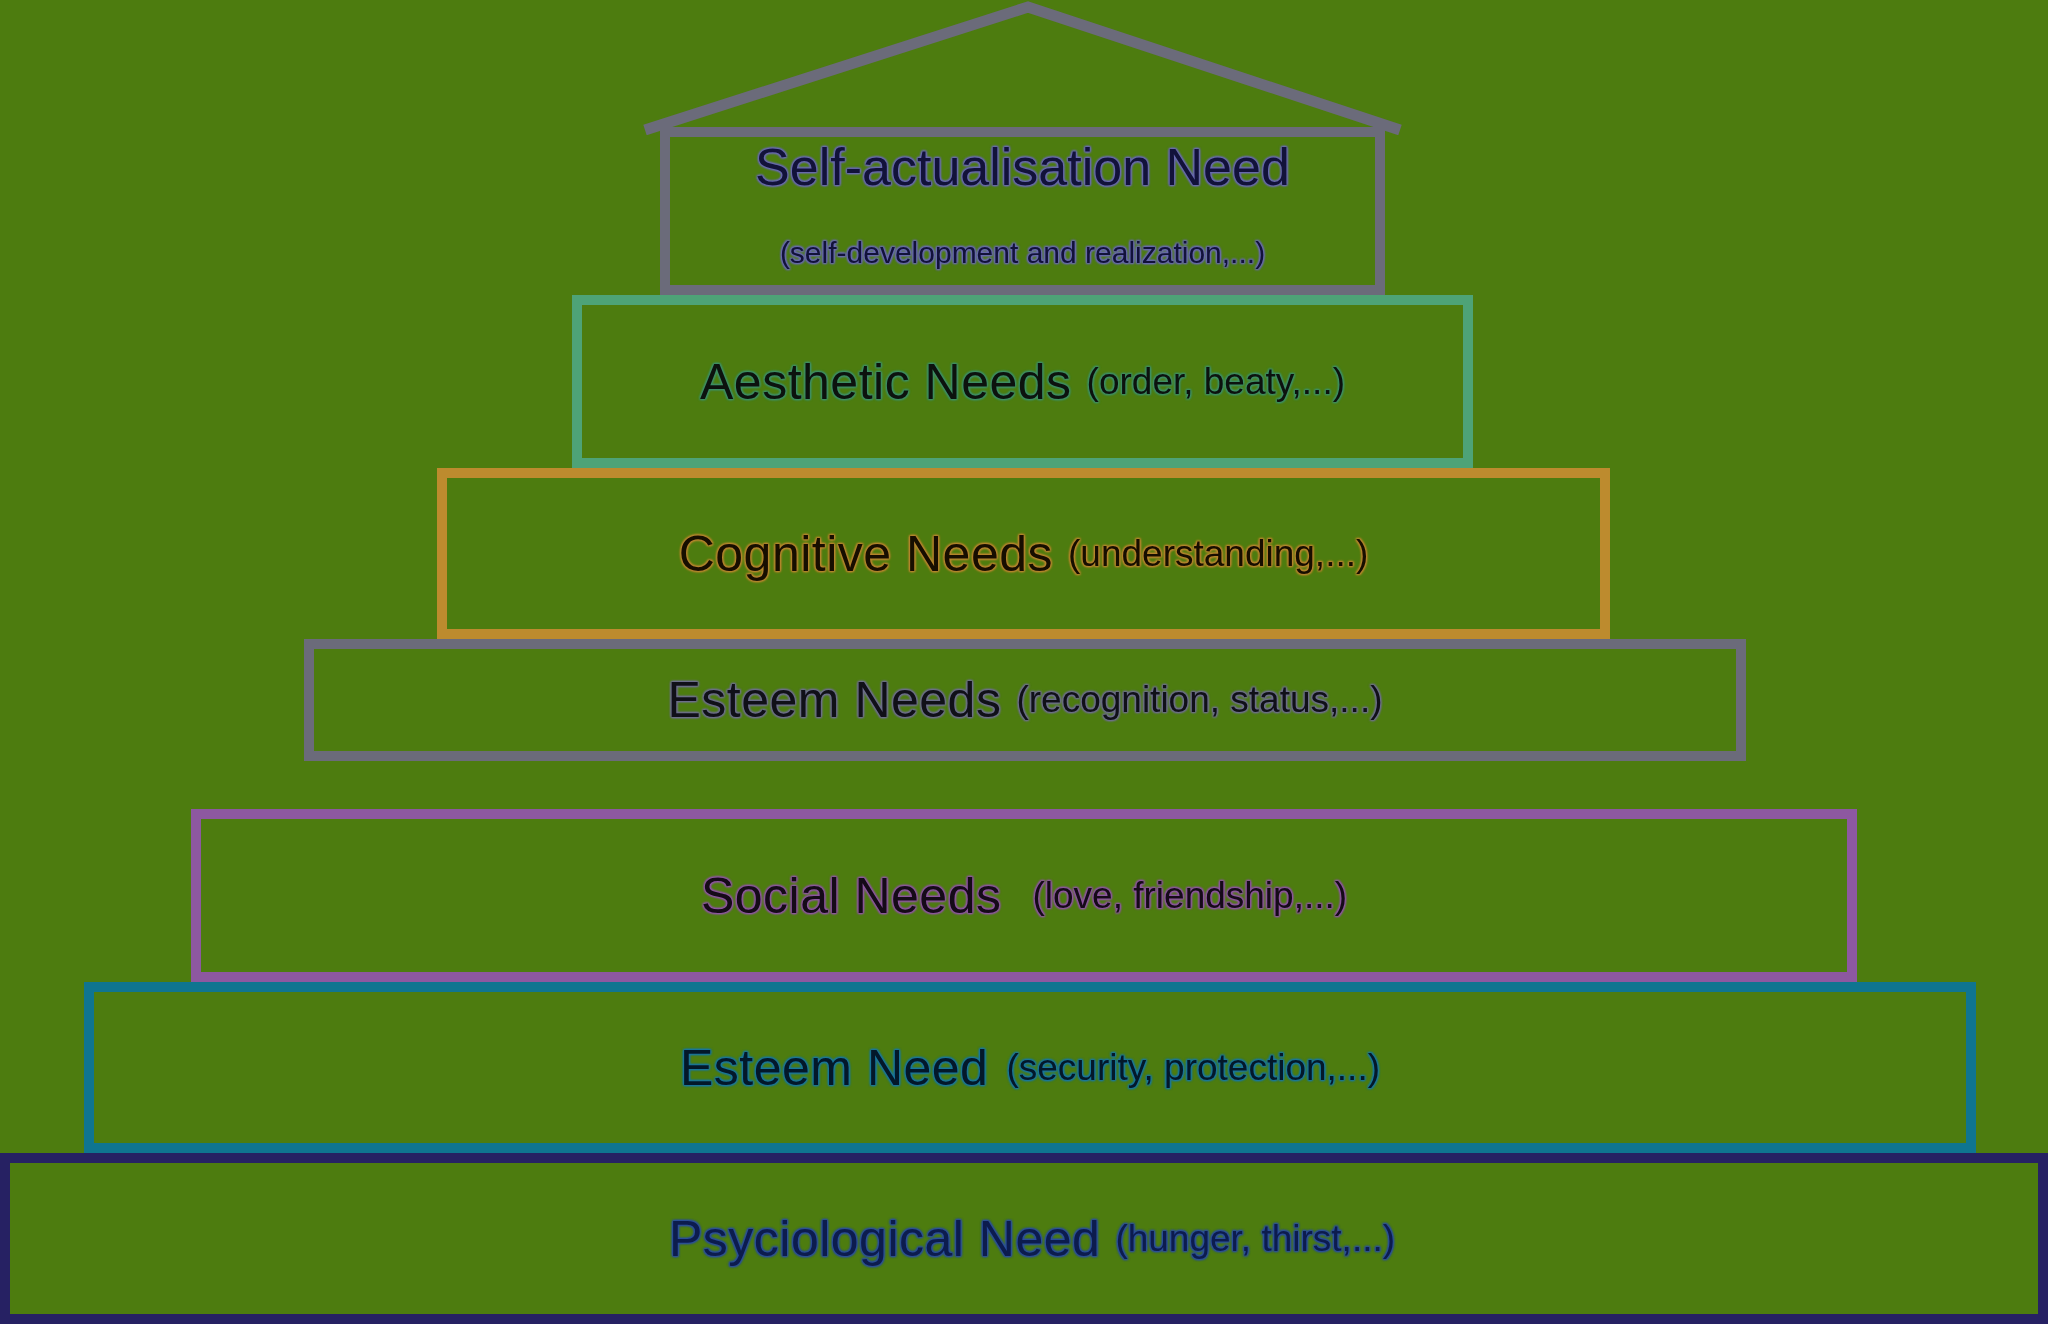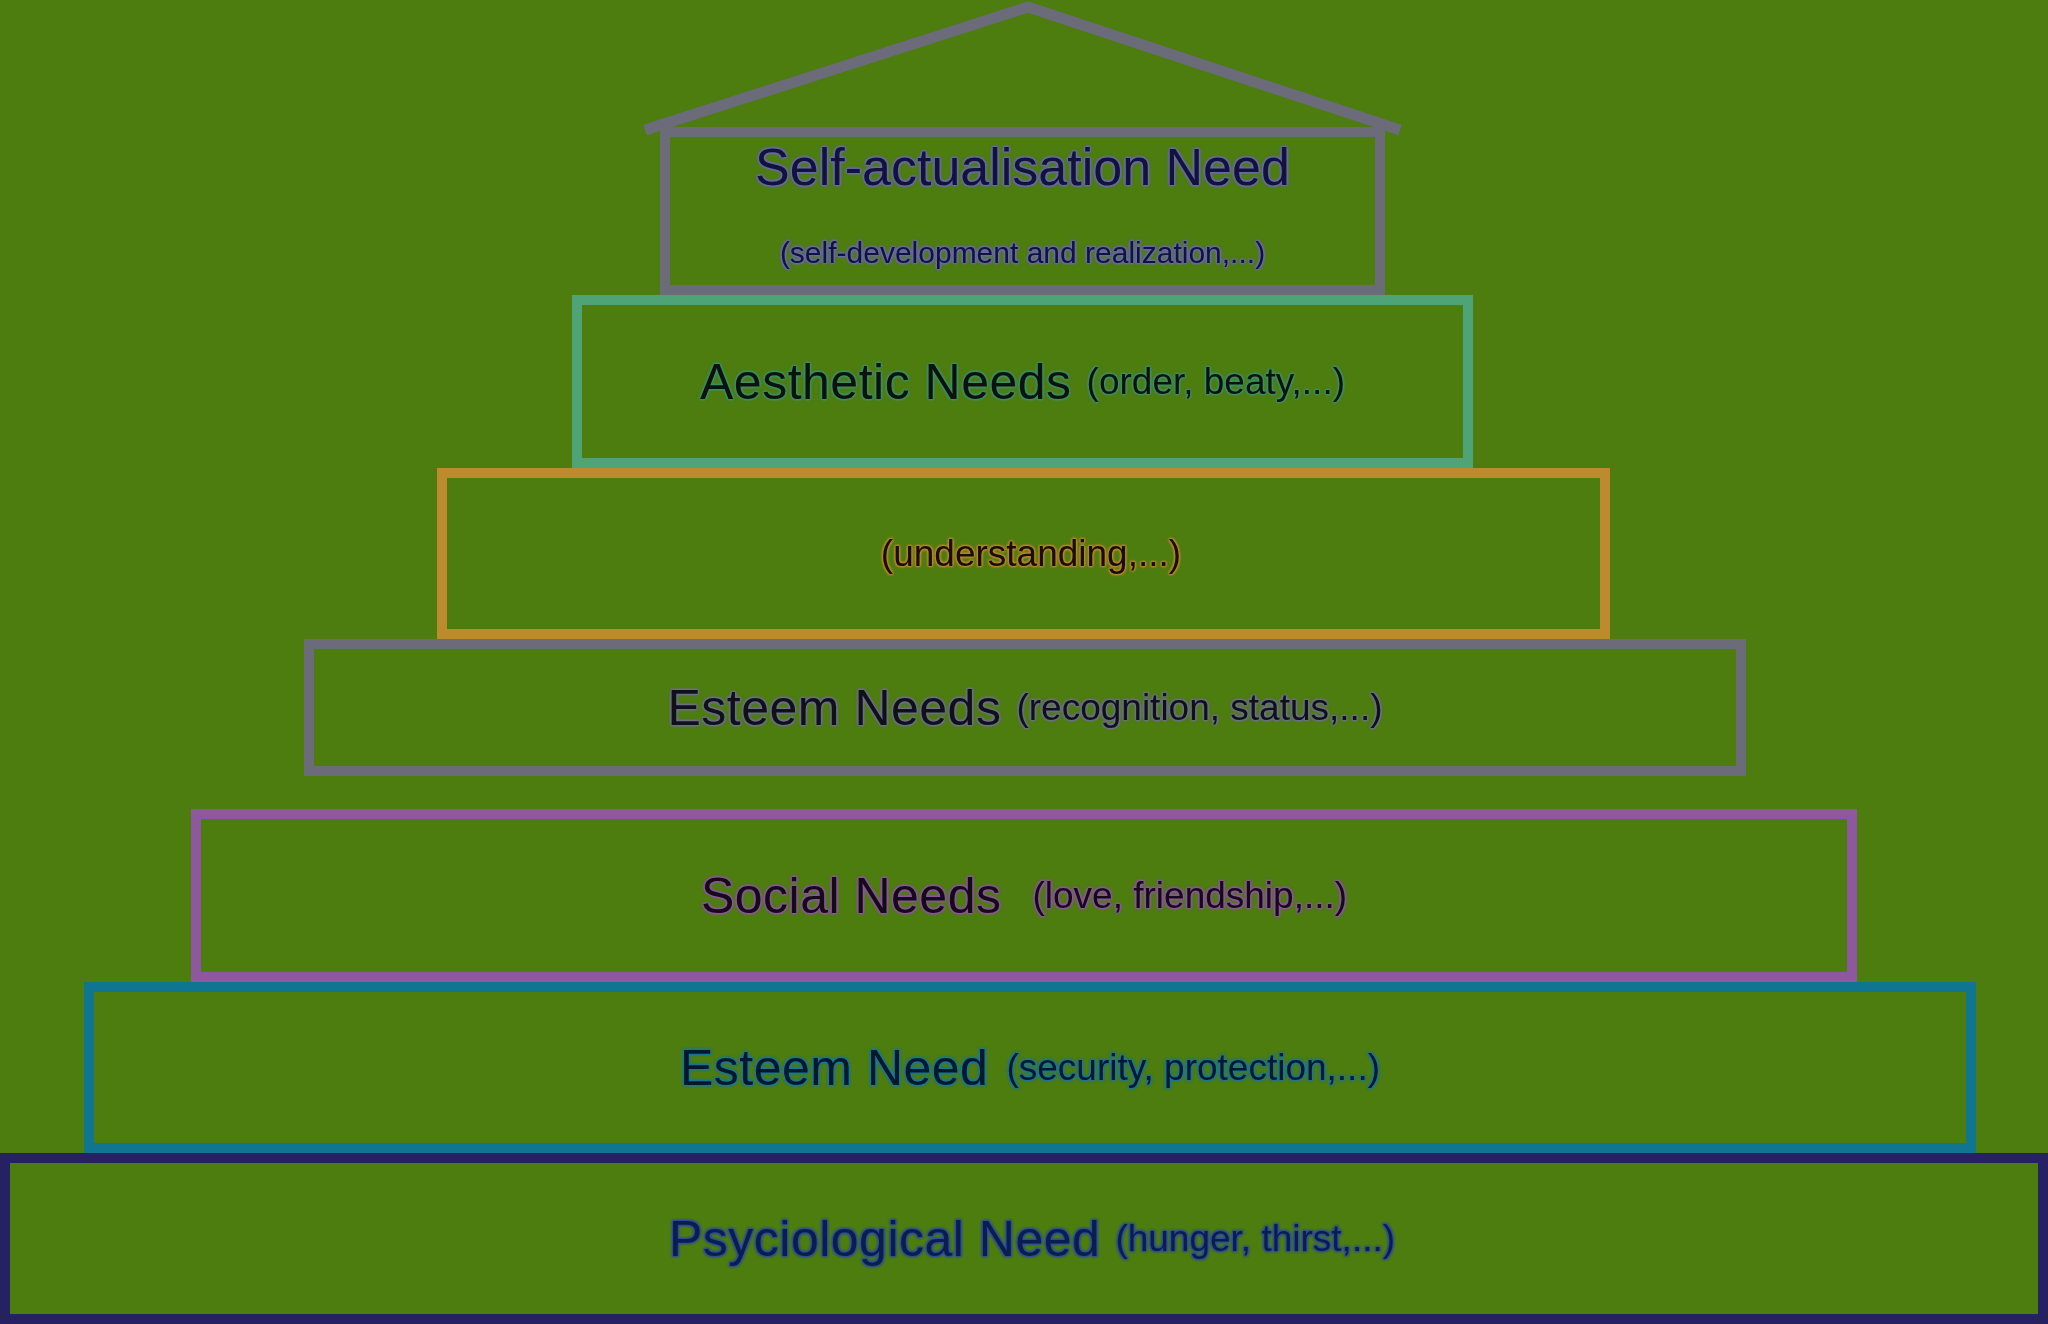--- a/index.html
+++ b/index.html
@@ -21,21 +21,21 @@
     align-items: center;
     justify-content: center;
     white-space: nowrap;
   }
   
   .lvl-0 { left: 660px; top: 127px;  width: 725px;  height: 168px;
            flex-direction: column; justify-content: space-between;
            padding: 2px 0 16px 0; }
   .lvl-1 { left: 572px; top: 295px;  width: 901px;  height: 173px; }
   .lvl-2 { left: 437px; top: 468px;  width: 1173px; height: 171px; }
-  .lvl-3 { left: 304px; top: 639px;  width: 1442px; height: 137px; }
+  .lvl-3 { left: 304px; top: 639px;  width: 1442px; height: 122px; }
   .lvl-4 { left: 191px; top: 809px;  width: 1666px; height: 173px; }
   .lvl-5 { left: 84px;  top: 982px;  width: 1892px; height: 171px; }
   .lvl-6 { left: 0px;   top: 1153px; width: 2048px; height: 171px; }
 
   .main, .detail, .toptitle, .topsub {
     --halo: #6a6ab4;
     text-shadow:
       0 0 3px var(--halo),
       1px 1px 2px var(--halo),
       -1px -1px 2px var(--halo),
@@ -71,20 +71,21 @@
       <span class="topsub" style="color: rgb(18, 18, 58); --halo: #6a6ab4;">(self-development and realization,...)</span>
     </div>
   </div>
 
   <div class="level lvl-1" style="border-color: rgb(78, 163, 119);">
     <span class="main" style="color: rgb(12, 18, 14); --halo: #3e9068;">Aesthetic Needs</span>
     <span class="detail" style="color: rgb(12, 18, 14); --halo: #3e9068;">(order, beaty,...)</span>
   </div>
 
   <div class="level lvl-2" style="border-color: rgb(189, 139, 46);">
+    <span class="main" style="color: rgb(23, 14, 0); --halo: #b9862e;">Cognitive Needs</span>
     <span class="detail" style="color: rgb(23, 14, 0); --halo: #b9862e;">(understanding,...)</span>
   </div>
 
   <div class="level lvl-3" style="border-color: rgb(107, 107, 122);">
     <span class="main" style="color: rgb(16, 16, 24); --halo: #6f6f90;">Esteem Needs</span>
     <span class="detail" style="color: rgb(16, 16, 24); --halo: #6f6f90;">(recognition, status,...)</span>
   </div>
 
   <div class="level lvl-4" style="border-color: rgb(141, 88, 160); gap: 16px;">
     <span class="main" style="color: rgb(21, 10, 24); --halo: #9055a5;">Social Needs</span>

